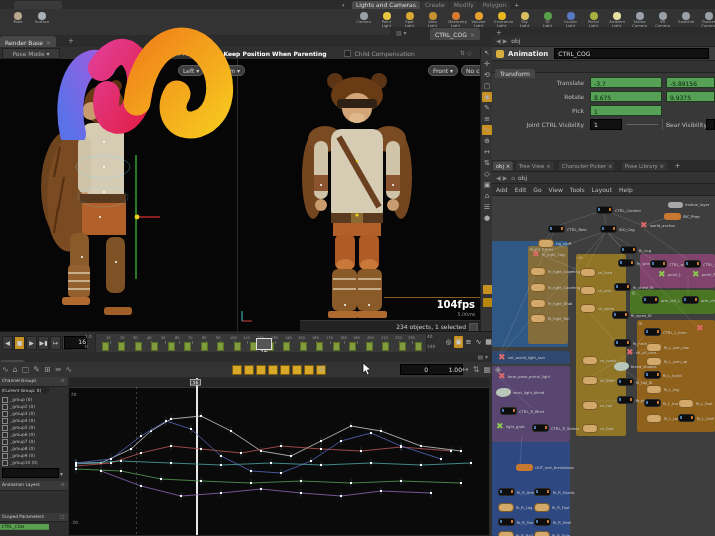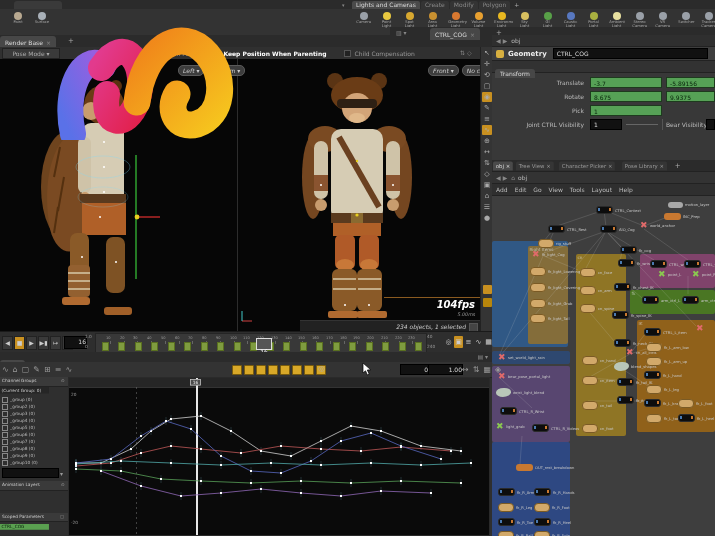--- a/index.html
+++ b/index.html
@@ -144,21 +144,21 @@
           <div style="font-size: 6px; white-space: nowrap; color: rgb(255, 255, 255); font-weight: bold;">Keep Position When Parenting</div>
         </div>
         <div style="display: flex; align-items: center; margin-right: 18px;">
           <div style="width: 5px; height: 5px; border: 1px solid rgb(85, 85, 85); background: rgb(34, 34, 34); margin-right: 3px; color: rgb(255, 255, 255); font-size: 6px; line-height: 5px; text-align: center;"></div>
           <div style="font-size: 6px; white-space: nowrap; color: rgb(153, 153, 153); font-weight: normal;">Child Compensation</div>
         </div>
       </div>
     <div class="abs" style="left:460px;top:2px;color:#888;font-size:6px;">⇅ ◇</div>
   </div>
 
-  <div class="abs" style="left:0;top:59px;width:480px;height:272px;background:#060606;overflow:hidden;font-style:italic;">
+  <div class="abs" style="left:0;top:59px;width:480px;height:272px;background:#060606;overflow:hidden;">
     <div class="abs" style="left:237px;top:0;width:1px;height:272px;background:#2c2c2c;"></div>
 
     <div class="abs row" style="left:178px;top:6px;">
       <div class="pill" style="margin-right:3px;">Left ▾</div>
       <div class="pill">No cam ▾</div>
     </div>
 
     <div class="abs row" style="left:428px;top:6px;">
       <div class="pill" style="margin-right:3px;">Front ▾</div>
       <div class="pill">No cam ▾</div>
@@ -277,21 +277,21 @@
     </div>
 
   <div class="abs" style="left:492px;top:35px;width:223px;height:125px;background:#383838;">
     <div class="row" style="height:11px;background:#2f2f2f;border-bottom:1px solid #222;padding-left:4px;">
       <span style="color:#888;font-size:6px;margin-right:2px;">◀</span>
       <span style="color:#888;font-size:6px;margin-right:4px;">▶</span>
       <span style="color:#bbb;font-size:6px;">obj</span>
     </div>
     <div class="row" style="height:13px;background:#3e3e3e;border-bottom:1px solid #222;padding-left:4px;">
       <span style="width:8px;height:8px;background:#d8b040;border-radius:2px;margin-right:4px;"></span>
-      <span style="color:#eee;font-size:7px;font-weight:bold;margin-right:6px;">Geometry</span>
+      <span style="color:#eee;font-size:7px;font-weight:bold;margin-right:6px;">Animation</span>
       <span class="darkf" style="width:150px;height:9px;">CTRL_COG</span>
     </div>
     <div style="height:11px;background:#323232;border-bottom:1px solid #222;">
       <span class="tab" style="display:inline-block;font-size:6px;margin-left:3px;">Transform</span>
     </div>
     <div id="param-rows" style="position:relative;height:88px;">
         <div style="position: absolute; left: 0px; top: 6px; width: 92px; text-align: right; font-size: 6px; color: rgb(187, 187, 187);">Translate</div>
         <div class="greenf" style="position: absolute; left: 98px; top: 4px; width: 72px; height: 11px; box-sizing: border-box;">-3.7</div>
         <div class="greenf" style="position: absolute; left: 174px; top: 4px; width: 49px; height: 11px; box-sizing: border-box;">-5.89156</div>
         <div style="position: absolute; left: 0px; top: 20px; width: 92px; text-align: right; font-size: 6px; color: rgb(187, 187, 187);">Rotate</div>

